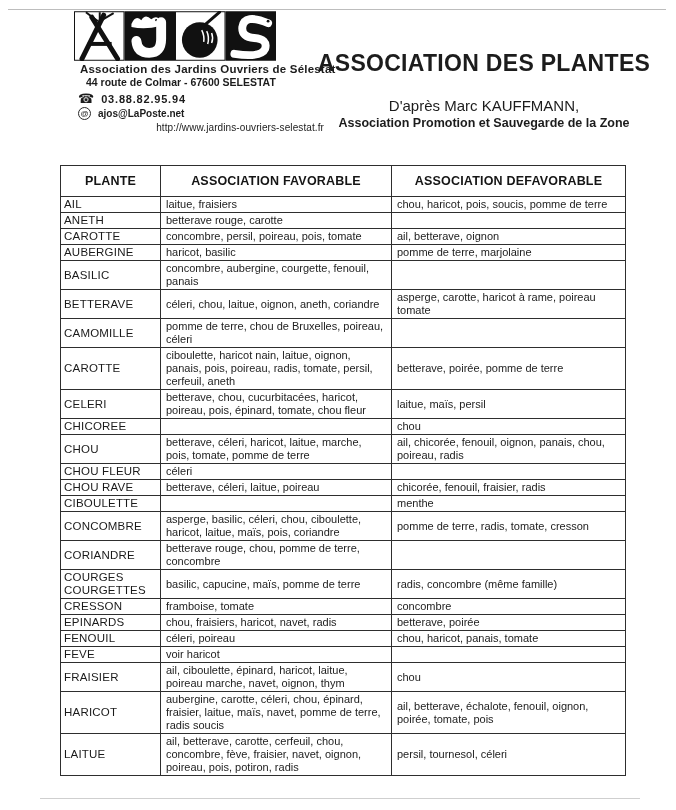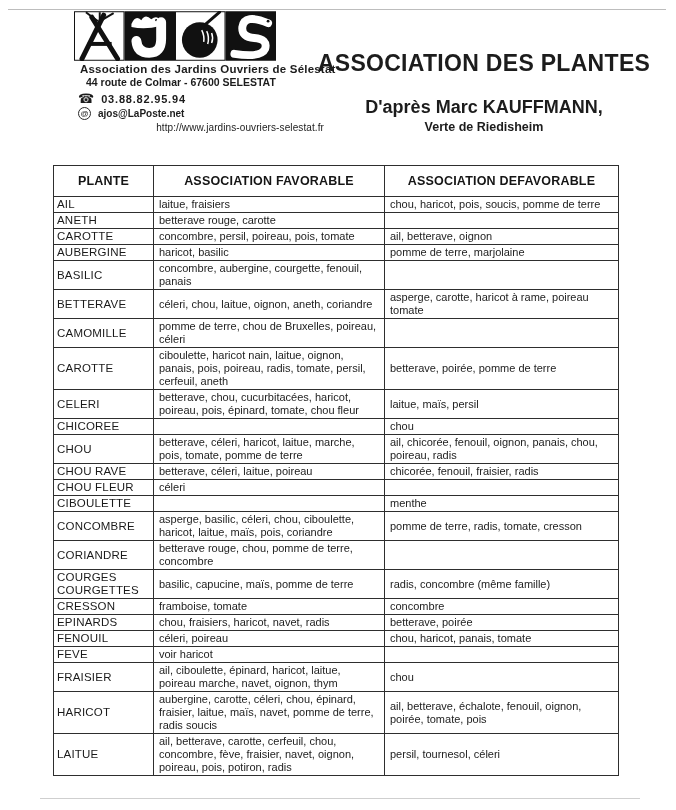--- a/index.html
+++ b/index.html
@@ -22,26 +22,26 @@
   .email-glyph{
     width:11px;height:11px;border:1px solid #2a2a2a;border-radius:50%;
     font-size:8px;line-height:11px;text-align:center;display:inline-block;flex:none;
   }
   .email-text{font-size:10px;font-weight:600;}
   .url-line{font-size:10px;font-weight:400;margin:1px 0 0 25px;letter-spacing:.1px;text-align:right;}
 
   
   .title-block{position:absolute;left:304px;top:50px;width:360px;text-align:center;}
   .doc-title{font-size:23px;font-weight:bold;letter-spacing:.3px;margin:0 0 20px 0;white-space:nowrap;}
-  .doc-subtitle{font-size:18px;font-weight:bold;margin:0 0 2px 0;}
+  .doc-subtitle{font-size:15px;font-weight:normal;margin:0 0 2px 0;}
   .doc-orgline{font-size:12.5px;font-weight:bold;line-height:14.5px;margin:0;}
 
   
   .plants-table{
-    position:absolute;left:53px;top:165px;width:565px;
+    position:absolute;left:60px;top:165px;width:565px;
     border-collapse:collapse;table-layout:fixed;
   }
   .plants-table th,.plants-table td{border:1px solid #2e2e2e;}
   .plants-table th{
     font-size:12.5px;font-weight:bold;text-align:center;
     padding:8px 2px;letter-spacing:.2px;color:#151515;
   }
   .plants-table td{
     font-size:11px;line-height:13px;vertical-align:middle;
     padding:1px 5px;color:#222;
@@ -99,21 +99,21 @@
   <div class="contact-line">
     <span class="email-glyph">@</span>
     <span class="email-text">ajos@LaPoste.net</span>
   </div>
   <div class="url-line">http://www.jardins-ouvriers-selestat.fr</div>
 </div>
 
 <div class="title-block">
   <div class="doc-title">ASSOCIATION DES PLANTES</div>
   <div class="doc-subtitle">D'après Marc KAUFFMANN,</div>
-  <div class="doc-orgline">Verte de Riedisheim</div>
+  <div class="doc-orgline">Association Promotion et Sauvegarde de la Zone</div>
 </div>
 
 <table class="plants-table">
   <colgroup>
     <col style="width:100px">
     <col style="width:231px">
     <col style="width:234px">
   </colgroup>
   <thead>
     <tr>
@@ -172,30 +172,30 @@
         <td class="plant-cell">CHICOREE</td>
         <td class="assoc-cell"></td>
         <td class="assoc-cell">chou</td>
       </tr>
       <tr>
         <td class="plant-cell">CHOU</td>
         <td class="assoc-cell">betterave, céleri, haricot, laitue, marche, pois, tomate, pomme de terre</td>
         <td class="assoc-cell">ail, chicorée, fenouil, oignon, panais, chou, poireau, radis</td>
       </tr>
       <tr>
+        <td class="plant-cell">CHOU FLEUR</td>
+        <td class="assoc-cell">céleri</td>
+        <td class="assoc-cell"></td>
+      </tr>
+      <tr>
         <td class="plant-cell">CHOU RAVE</td>
         <td class="assoc-cell">betterave, céleri, laitue, poireau</td>
         <td class="assoc-cell">chicorée, fenouil, fraisier, radis</td>
       </tr>
       <tr>
-        <td class="plant-cell">CHOU FLEUR</td>
-        <td class="assoc-cell">céleri</td>
-        <td class="assoc-cell"></td>
-      </tr>
-      <tr>
         <td class="plant-cell">CIBOULETTE</td>
         <td class="assoc-cell"></td>
         <td class="assoc-cell">menthe</td>
       </tr>
       <tr>
         <td class="plant-cell">CONCOMBRE</td>
         <td class="assoc-cell">asperge, basilic, céleri, chou, ciboulette, haricot, laitue, maïs, pois, coriandre</td>
         <td class="assoc-cell">pomme de terre, radis, tomate, cresson</td>
       </tr>
       <tr>

